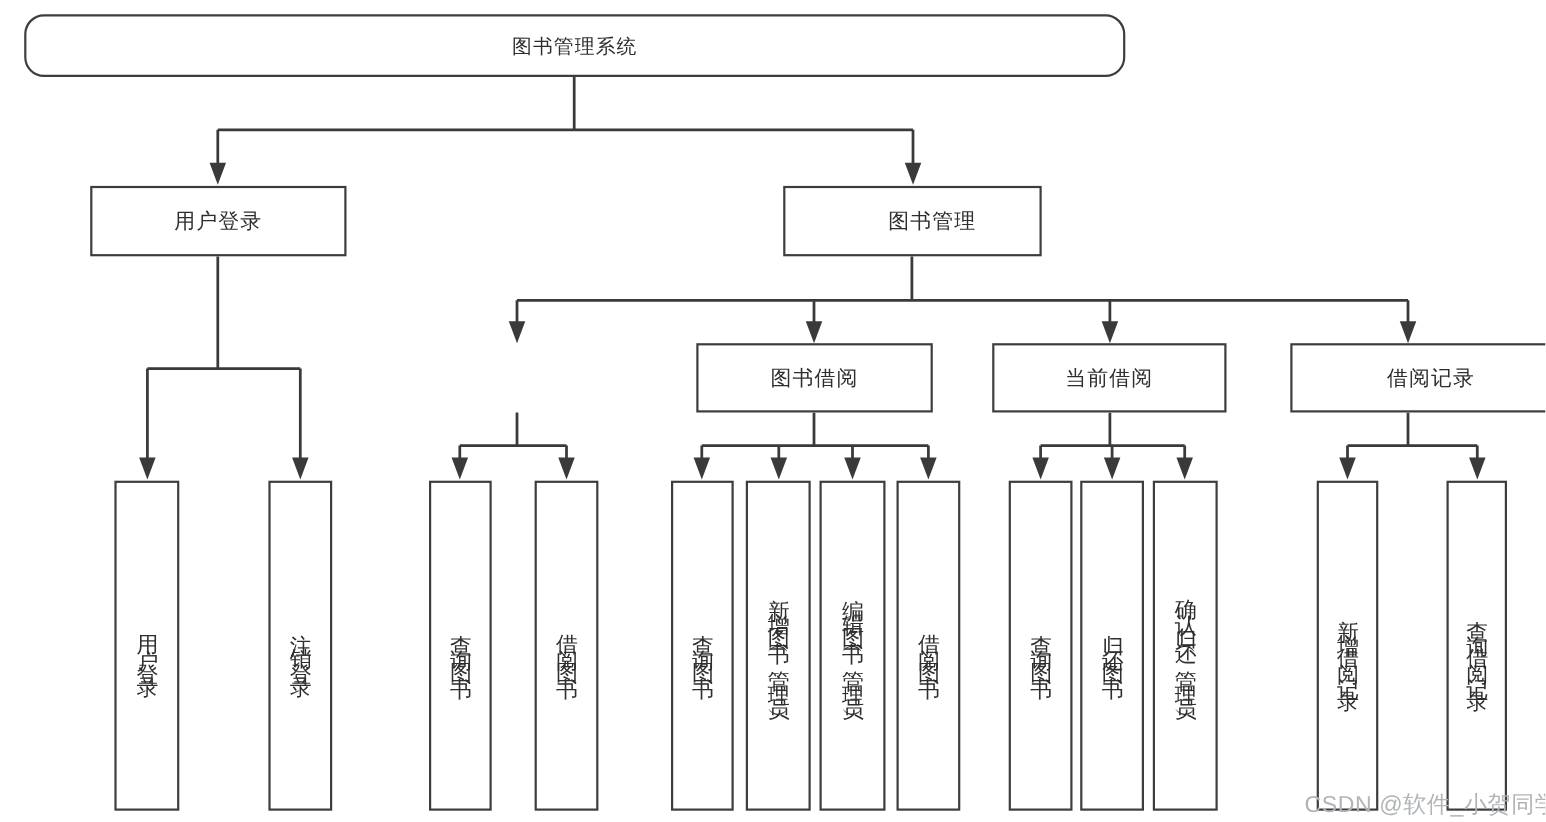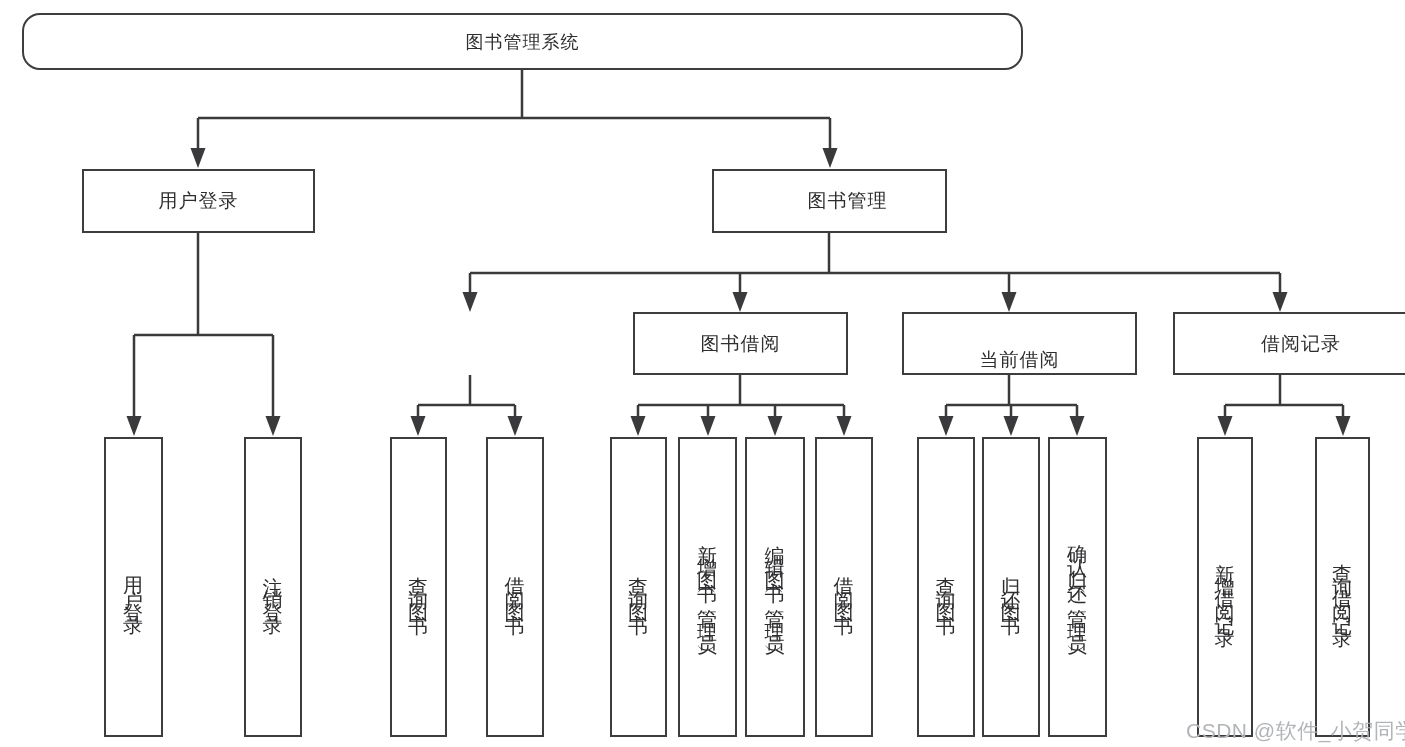--- a/index.html
+++ b/index.html
@@ -89,21 +89,21 @@
   <div class="box box-h" style="left:82px;top:169px;width:233px;height:64px;">
     <span>用户登录</span>
   </div>
   <div class="box box-h" style="left:712px;top:169px;width:235px;height:64px;padding-left:36px;">
     <span>图书管理</span>
   </div>
 
   <div class="box box-h" style="left:633px;top:312px;width:215px;height:63px;">
     <span>图书借阅</span>
   </div>
-  <div class="box box-h" style="left:902px;top:312px;width:235px;height:63px;align-items:flex-end;">
+  <div class="box box-h" style="left:902px;top:312px;width:213px;height:63px;">
     <span>当前借阅</span>
   </div>
   <div class="box box-h" style="left:1173px;top:312px;width:256px;height:63px;">
     <span>借阅记录</span>
   </div>
 
   <div class="box leaf" style="left:104px;width:59px;">
     <span class="vtext">用户登录</span>
   </div>
   <div class="box leaf" style="left:244px;width:58px;">

